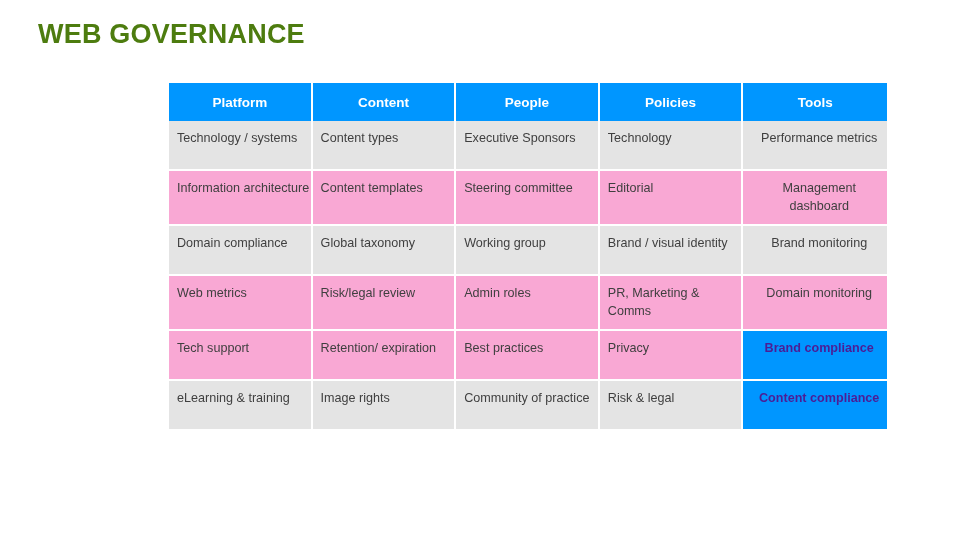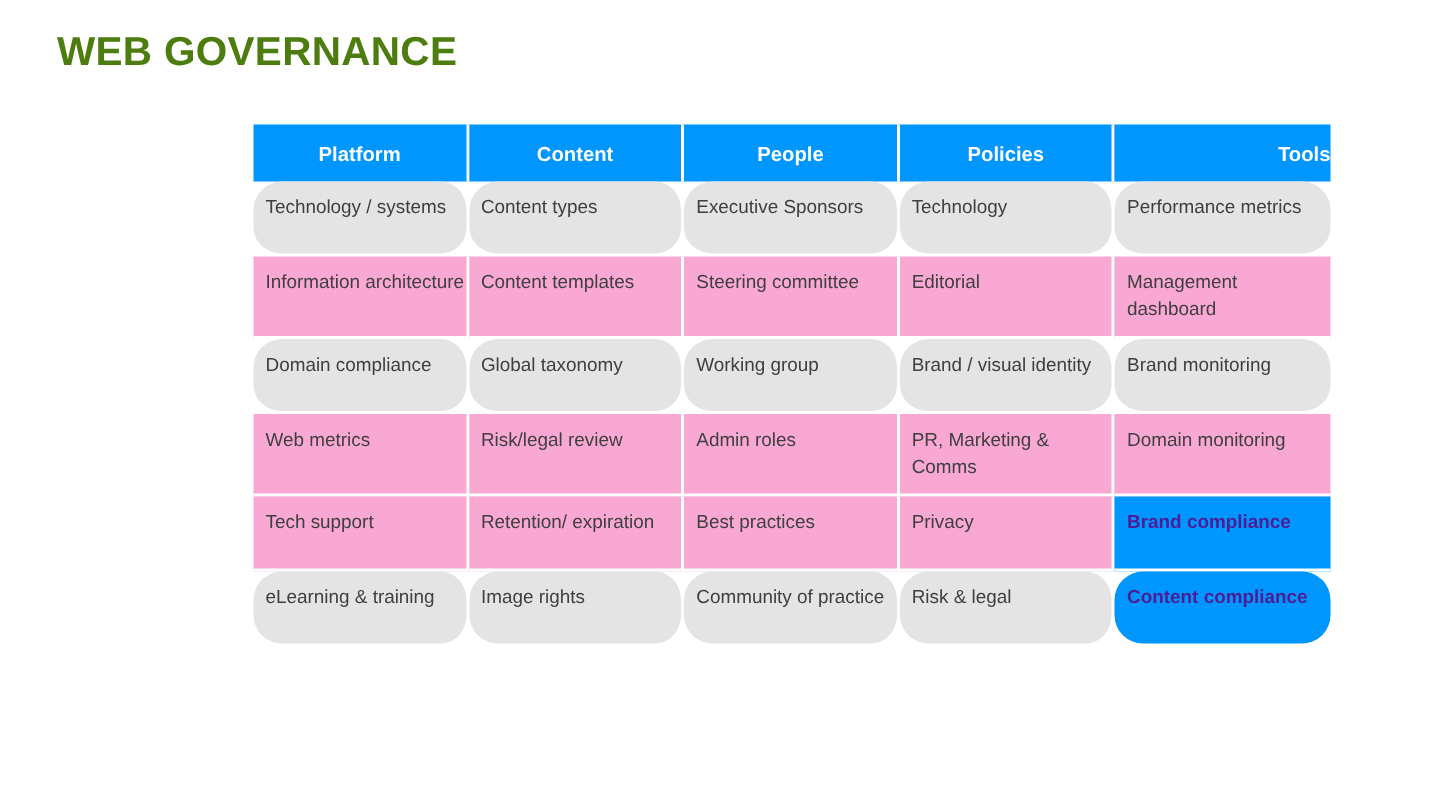--- a/index.html
+++ b/index.html
@@ -45,36 +45,36 @@
     background: #0096ff;
     color: #ffffff;
     font-size: 13.5px;
     font-weight: bold;
     text-align: center;
     height: 38px;
     padding: 0;
     border-right: 2px solid #ffffff;
     vertical-align: middle;
   }
-  .matrix th:last-child { border-right: none; text-align: right; }
+  .matrix th:last-child { border-right: none; }
 
   .matrix td {
     font-size: 12.6px;
     color: #3f3f3f;
     vertical-align: top;
     padding: 9px 0 9px 8px;
     height: 30px;
     line-height: 17.5px;
     border-right: 2px solid #ffffff;
     border-bottom: 2px solid #ffffff;
   }
-  .matrix td:last-child { border-right: none; }
+  .matrix td:last-child { border-right: none; text-align: center; }
   .matrix tr:last-child td { border-bottom: none; }
 
-  .matrix tbody tr.band-a td { background: #e4e4e4; border-radius: 19px; }
+  .matrix tbody tr.band-a td { background: #e4e4e4; }
   .matrix tbody tr.band-b td { background: #f9a8d4; }
 
   .matrix td.hl {
     background: #0096ff !important;
     color: #4c1d95;
     font-weight: bold;
   }
   .cell-text { display: block; }
 </style>
 </head>

